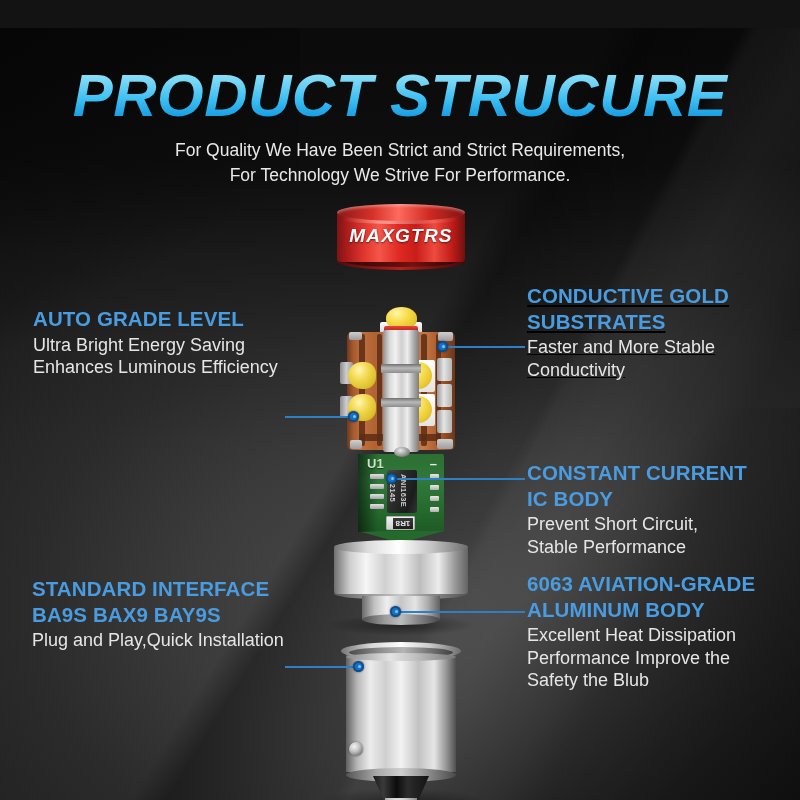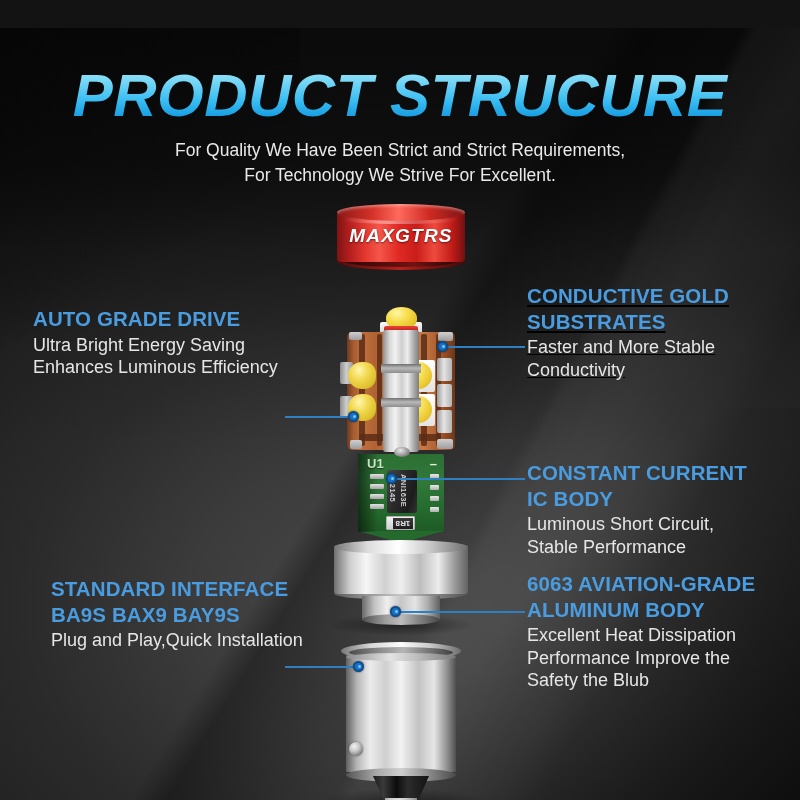--- a/index.html
+++ b/index.html
@@ -75,21 +75,21 @@
   .callout .hl {
     color:#4a9ce0; font-size:20.5px; font-weight:bold; line-height:25.5px;
     letter-spacing:.1px; white-space:nowrap;
   }
   .callout .body {
     color:#e6e6e6; font-size:18px; line-height:22.5px; font-weight:400; margin-top:2px;
   }
   .callout .body div { white-space:nowrap; }
 
   #co-chip      { left:33px;  top:278px; }
-  #co-iface     { left:51px;  top:548px; }
+  #co-iface     { left:32px;  top:548px; }
   #co-gold      { left:527px; top:255px;text-decoration:underline; }
   #co-ic        { left:527px; top:432px; }
   #co-alu       { left:527px; top:543px; }
 
   
   .lead { position:absolute; height:1.5px; background:#2e7fc4; }
   .dot  {
     position:absolute; width:11px; height:11px; border-radius:50%;
     background:#1673c8; border:2px solid #0e4e8c; box-shadow:0 0 2px rgba(0,0,0,.6);
   }
@@ -329,21 +329,21 @@
   <div class="bg-base"></div>
   <div class="bg-vig"></div>
   <div class="bg-corner-tl"></div>
   <div class="bg-corner-br"></div>
   <div class="bg-band2"></div>
   <div class="bg-band"></div>
 
   <div class="title">PRODUCT STRUCURE</div>
   <div class="subtitle">
     <div>For Quality We Have Been Strict and Strict Requirements,</div>
-    <div>For Technology We Strive For Excellent.</div>
+    <div>For Technology We Strive For Performance.</div>
   </div>
 
   <div class="shadow" style="left:318px; top:760px; width:170px; height:30px;"></div>
   <div class="shadow" style="left:326px; top:586px; width:150px; height:22px;"></div>
 
   <div class="part" id="cap">
     <div class="cap-bot"></div>
     <div class="cap-bot-in"></div>
     <div class="cap-body"></div>
     <div class="cap-gloss"></div>
@@ -443,21 +443,21 @@
   <div class="lead" style="left:392px; top:450px; width:133px;"></div>
   <div class="dot" style="left:386px; top:445px;"></div>
 
   <div class="lead" style="left:396px; top:583px; width:129px;"></div>
   <div class="dot" style="left:390px; top:578px;"></div>
 
   <div class="lead" style="left:285px; top:638px; width:73px;"></div>
   <div class="dot" style="left:353px; top:633px;"></div>
 
   <div class="callout" id="co-chip">
-    <div class="hl">AUTO GRADE DRIVE</div>
+    <div class="hl">AUTO GRADE LEVEL</div>
     <div class="body">
       <div>Ultra Bright Energy Saving</div>
       <div>Enhances Luminous Efficiency</div>
     </div>
   </div>
 
   <div class="callout" id="co-iface">
     <div class="hl">STANDARD INTERFACE</div>
     <div class="hl">BA9S BAX9 BAY9S</div>
     <div class="body">
@@ -471,21 +471,21 @@
     <div class="body">
       <div>Faster and More Stable</div>
       <div>Conductivity</div>
     </div>
   </div>
 
   <div class="callout" id="co-ic">
     <div class="hl">CONSTANT CURRENT</div>
     <div class="hl">IC BODY</div>
     <div class="body">
-      <div>Luminous Short Circuit,</div>
+      <div>Prevent Short Circuit,</div>
       <div>Stable Performance</div>
     </div>
   </div>
 
   <div class="callout" id="co-alu">
     <div class="hl">6063 AVIATION-GRADE</div>
     <div class="hl">ALUMINUM BODY</div>
     <div class="body">
       <div>Excellent Heat Dissipation</div>
       <div>Performance Improve the</div>

